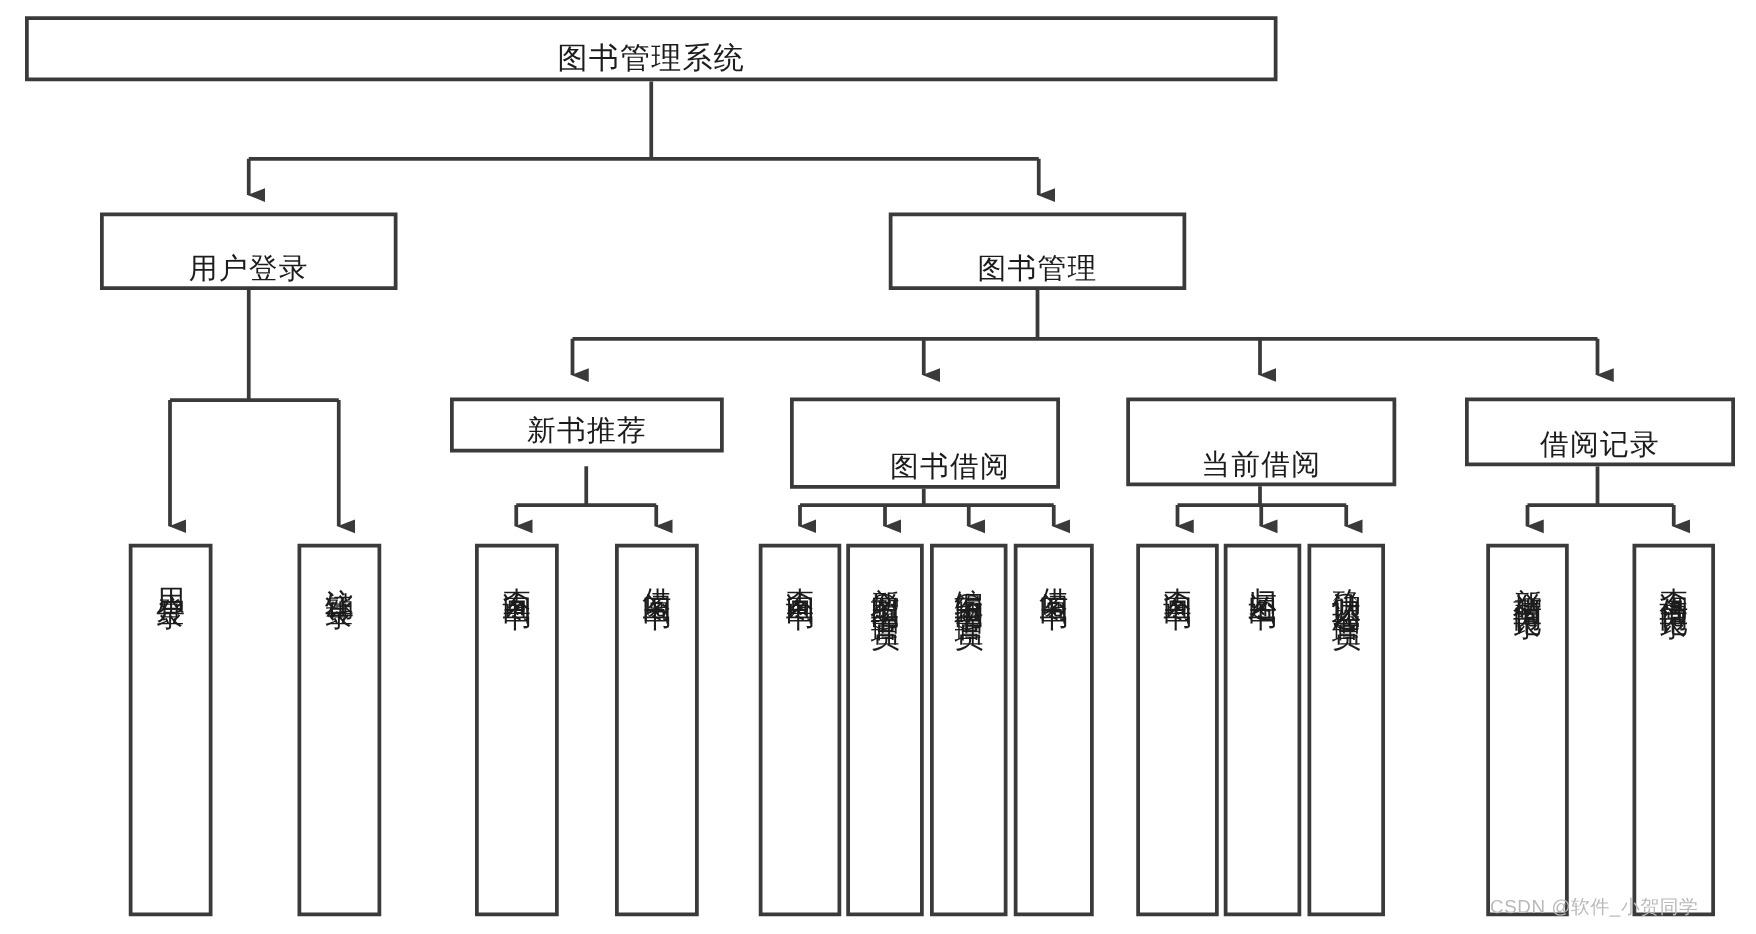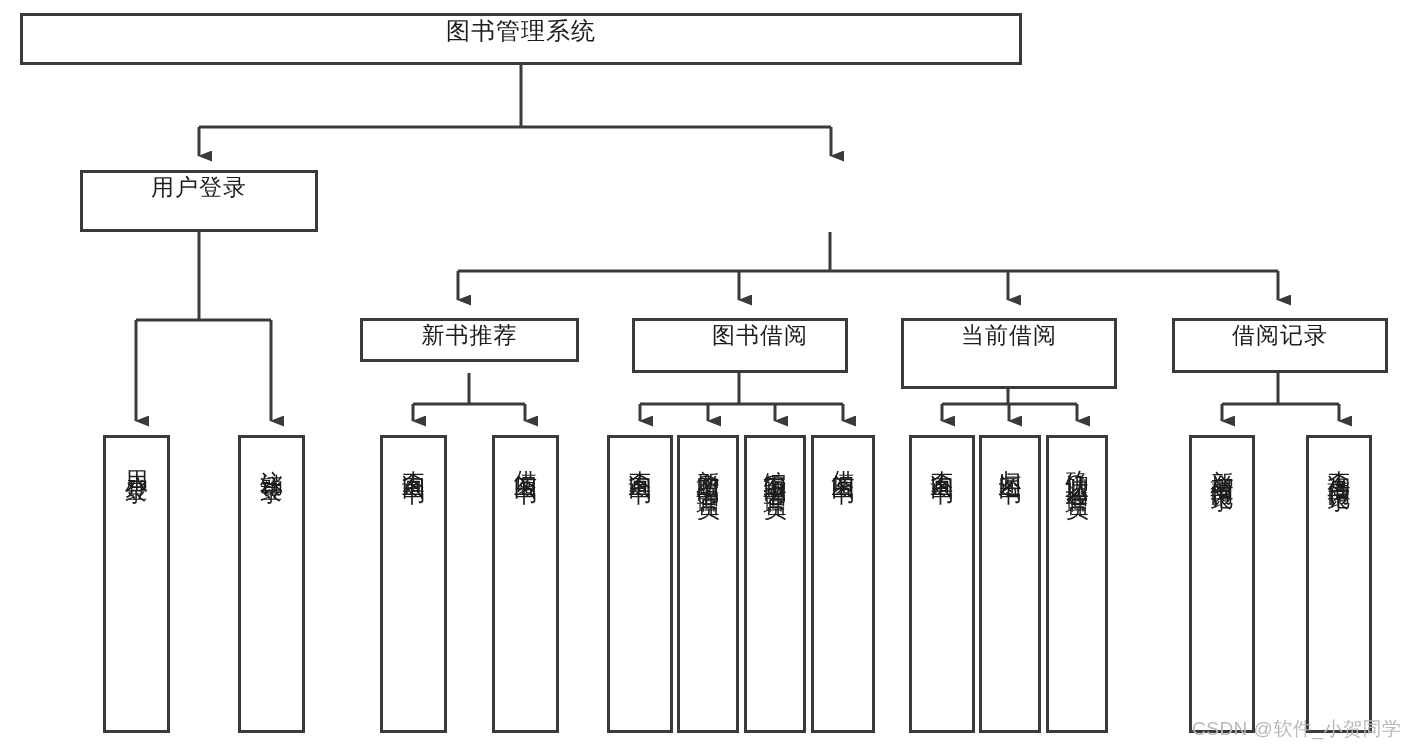--- a/index.html
+++ b/index.html
@@ -24,21 +24,21 @@
     width: 1405px;
     height: 747px;
     pointer-events: none;
   }
   .node {
     position: absolute;
     box-sizing: border-box;
     background: #ffffff;
     border: 3px solid #3a3a3a;
     display: flex;
-    align-items: flex-start;
+    align-items: flex-end;
     justify-content: center;
     color: #1c1c1c;
   }
   .node .lbl {
     display: block;
     text-align: center;
     line-height: 1.25;
   }
   
   .node.horiz .lbl {
@@ -58,21 +58,21 @@
   .node.vert .lbl {
     writing-mode: vertical-rl;
     text-orientation: upright;
     font-size: 23px;
     line-height: 1.0;
     letter-spacing: 4px;
     white-space: nowrap;
   }
   .watermark {
     position: absolute;
-    font-size: 19px;
+    font-size: 15px;
     color: #b9b9b9;
     white-space: nowrap;
     letter-spacing: 0.5px;
   }
 </style>
 </head>
 <body>
 
 <div id="canvas">
 
@@ -126,25 +126,28 @@
     </g>
   </svg>
 
   <div class="node horiz root" style="left:20px; top:13px; width:1002px; height:52px;">
     <span class="lbl">图书管理系统</span>
   </div>
 
   <div class="node horiz" style="left:80px; top:170px; width:238px; height:62px;">
     <span class="lbl">用户登录</span>
   </div>
+  <div class="node horiz" style="left:711px; top:170px; width:238px; height:62px;">
+    <span class="lbl">图书管理</span>
+  </div>
 
   <div class="node horiz" style="left:360px; top:318px; width:219px; height:44px;">
     <span class="lbl">新书推荐</span>
   </div>
-  <div class="node horiz" style="left:632px; top:318px; width:216px; height:55px;padding-left:40px;">
+  <div class="node horiz" style="left:632px; top:318px; width:216px; height:73px;padding-left:40px;">
     <span class="lbl">图书借阅</span>
   </div>
   <div class="node horiz" style="left:901px; top:318px; width:216px; height:71px;">
     <span class="lbl">当前借阅</span>
   </div>
   <div class="node horiz" style="left:1172px; top:318px; width:216px; height:55px;">
     <span class="lbl">借阅记录</span>
   </div>
 
   <div class="node vert" style="left:103px; top:435px; width:67px; height:298px;">

